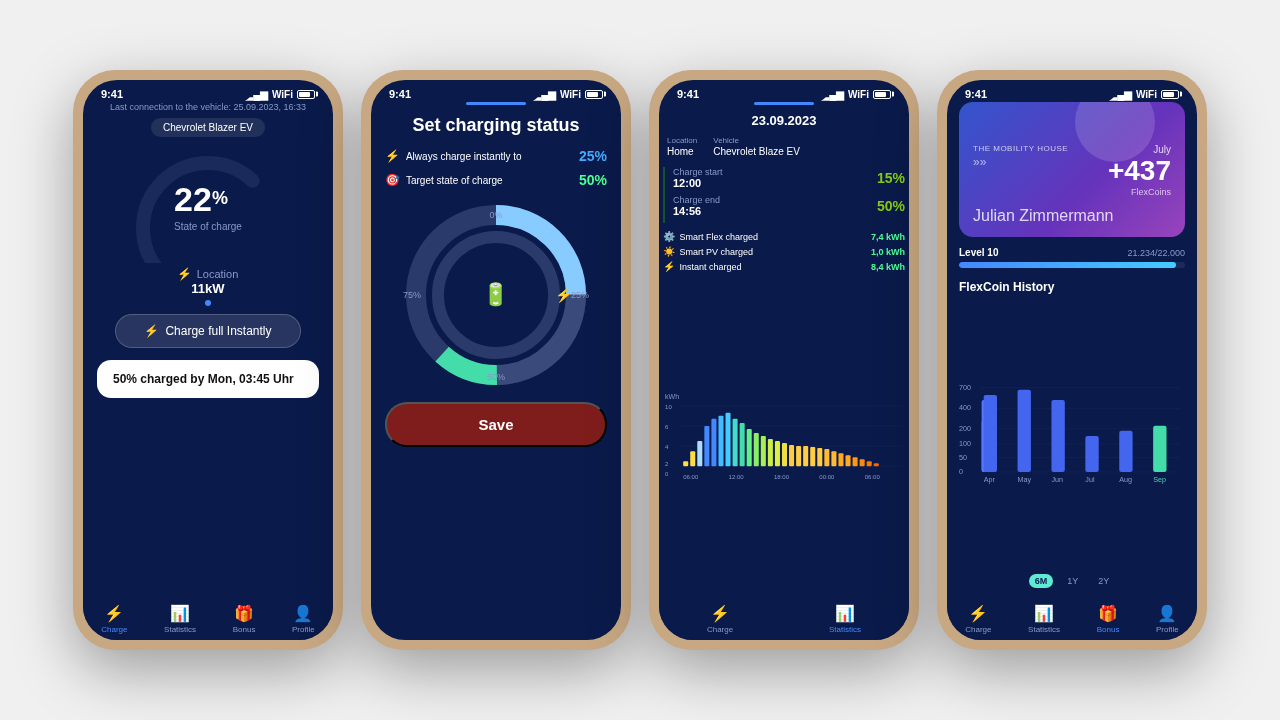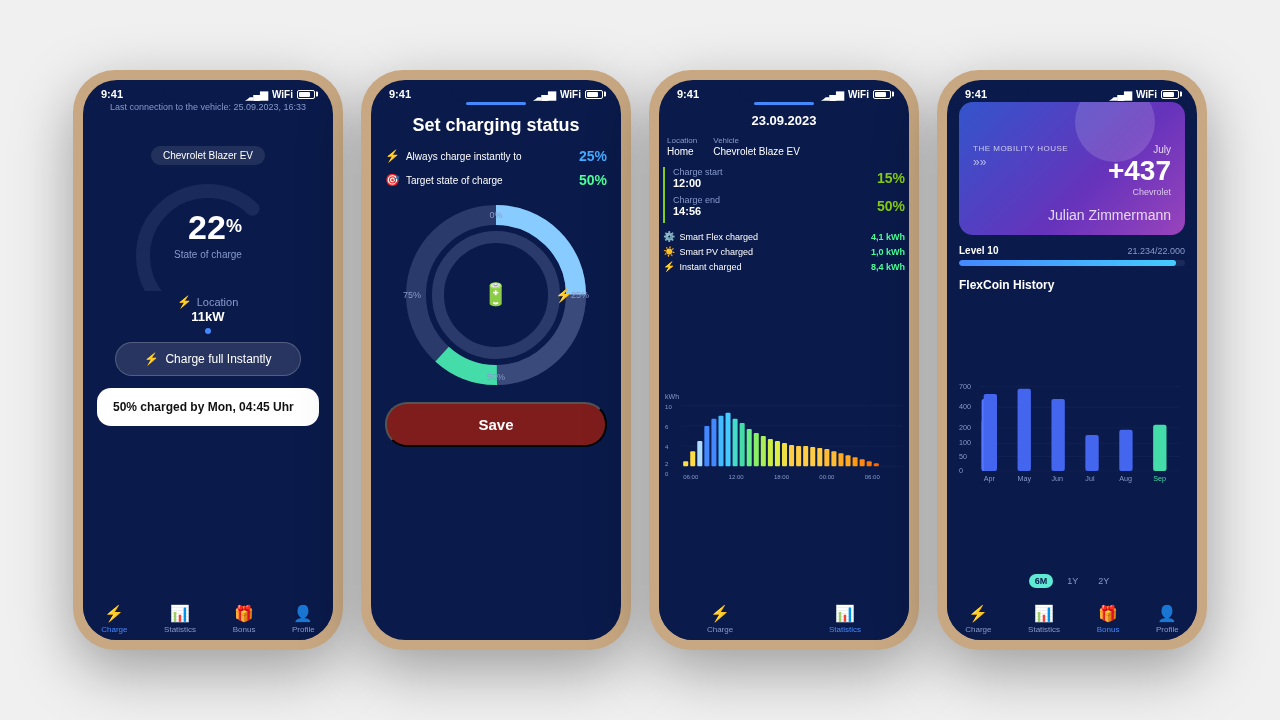--- a/index.html
+++ b/index.html
@@ -106,38 +106,37 @@
       text-align: center;
       margin-bottom: 6px;
     }
     .p1-car-badge {
       background: rgba(255,255,255,0.1);
       border-radius: 20px;
       padding: 4px 12px;
       font-size: 10px;
       color: white;
       margin-bottom: 6px;
-      margin-top: 28px;
     }
     .p1-gauge-container {
       position: relative;
       width: 170px;
       height: 120px;
       margin-bottom: 4px;
     }
     .p1-gauge-svg {
       width: 170px;
       height: 120px;
     }
     .p1-gauge-center {
       position: absolute;
       top: 50%;
       left: 50%;
       transform: translate(-50%, -45%);
-      text-align: right;
+      text-align: left;
     }
     .p1-percent {
       font-size: 34px;
       font-weight: 700;
       color: white;
     }
     .p1-percent-sign {
       font-size: 18px;
       font-weight: 600;
       color: white;
@@ -371,21 +370,21 @@
     .p3-loc-sublabel {
       font-size: 8px;
       color: #8899cc;
     }
     .p3-loc-val {
       font-size: 10px;
       color: white;
       font-weight: 500;
     }
     .p3-charge-block {
-      border-left: 2px solid #84cc16;
+      border-left: 2px solid #14532d;
       padding-left: 8px;
       margin-bottom: 8px;
     }
     .p3-charge-row {
       display: flex;
       justify-content: space-between;
       align-items: center;
       margin-bottom: 6px;
     }
     .p3-charge-info {
@@ -475,24 +474,23 @@
       font-weight: 700;
       color: white;
       text-align: right;
     }
     .p4-coins-label {
       font-size: 9px;
       color: rgba(255,255,255,0.7);
       text-align: right;
     }
     .p4-name {
-      font-size: 14px;
+      font-size: 16px;
       color: rgba(255,255,255,0.8);
       margin-top: 10px;
-      text-align: right;
     }
     .p4-orb {
       position: absolute;
       width: 80px;
       height: 80px;
       background: rgba(255,255,255,0.15);
       border-radius: 50%;
       top: -20px;
       right: 30px;
     }
@@ -601,21 +599,21 @@
         </div>
         <span class="p1-instant-val">11kW</span>
         <div class="p1-dot"></div>
       </div>
       <button class="p1-charge-btn">
         <span class="p1-charge-btn-icon">⚡</span>
         <span>Charge full Instantly</span>
       </button>
       <div class="p1-status-card">
         <p class="p1-status-text">
-          <span>50% charged by</span> <span>Mon, 04:45 Uhr</span>
+          <span>50% charged by</span> <span>Mon, 03:45 Uhr</span>
         </p>
       </div>
     </div>
     <div class="p1-nav">
       <div class="nav-item">
         <span class="nav-icon active">⚡</span>
         <span class="nav-label active">Charge</span>
       </div>
       <div class="nav-item">
         <span class="nav-icon">📊</span>
@@ -731,21 +729,21 @@
           </div>
           <span class="p3-charge-pct"><span>50%</span></span>
         </div>
       </div>
       <div class="p3-stats-rows">
         <div class="p3-stat-row">
           <span class="p3-stat-label">
               <span class="p3-stat-icon">⚙️</span>
               <span>Smart Flex charged</span>
             </span>
-          <span class="p3-stat-val">4,1 kWh</span>
+          <span class="p3-stat-val">7,4 kWh</span>
         </div>
         <div class="p3-stat-row">
           <span class="p3-stat-label">
               <span class="p3-stat-icon">☀️</span>
               <span>Smart PV charged</span>
             </span>
           <span class="p3-stat-val">1,0 kWh</span>
         </div>
         <div class="p3-stat-row">
           <span class="p3-stat-label">
@@ -837,21 +835,21 @@
       <div class="p4-card">
         <div class="p4-orb"></div>
         <div class="p4-card-top">
           <div>
             <div class="p4-brand">THE MOBILITY HOUSE</div>
             <div style="color:rgba(255,255,255,0.6);font-size:12px;margin-top:2px">»»</div>
           </div>
           <div>
             <div class="p4-month">July</div>
             <div class="p4-coins">+437</div>
-            <div class="p4-coins-label">Chevrolet</div>
+            <div class="p4-coins-label">FlexCoins</div>
           </div>
         </div>
         <div class="p4-name">Julian Zimmermann</div>
       </div>
       <div class="p4-level-row">
         <span class="p4-level-label">Level 10</span>
         <span class="p4-level-val">21.234/22.000</span>
       </div>
       <div class="p4-progress-bar">
         <div class="p4-progress-fill"></div>

